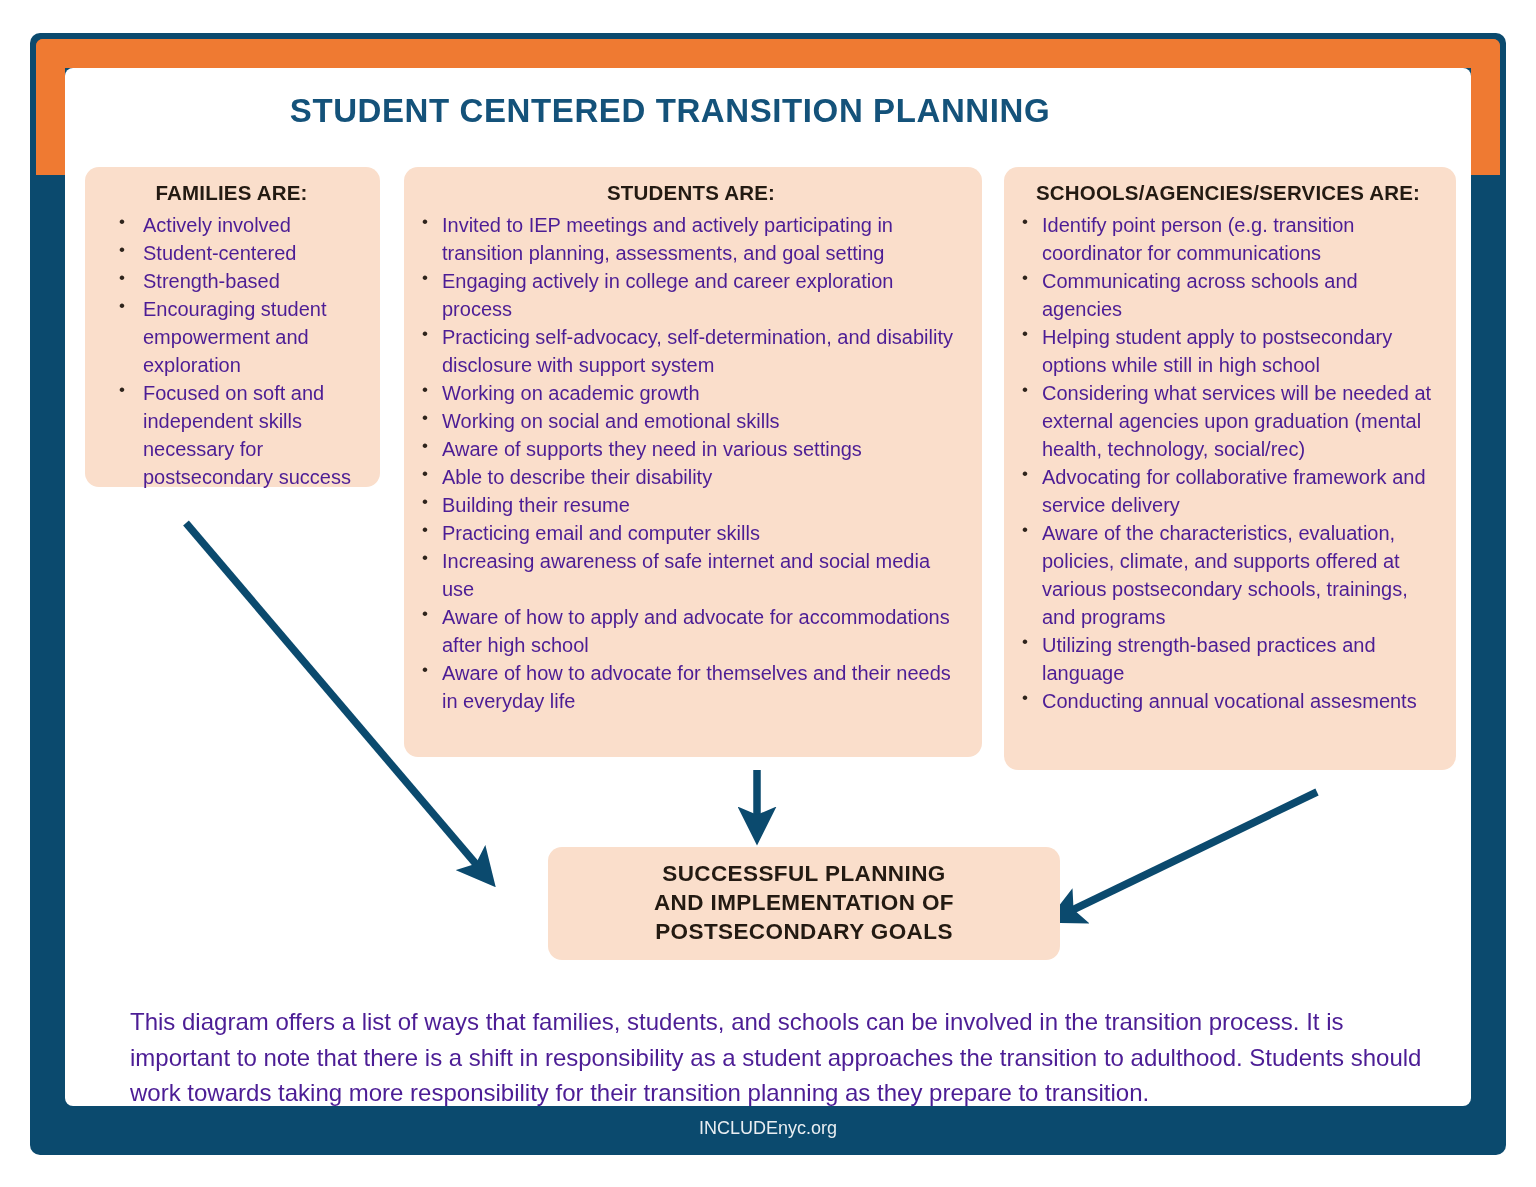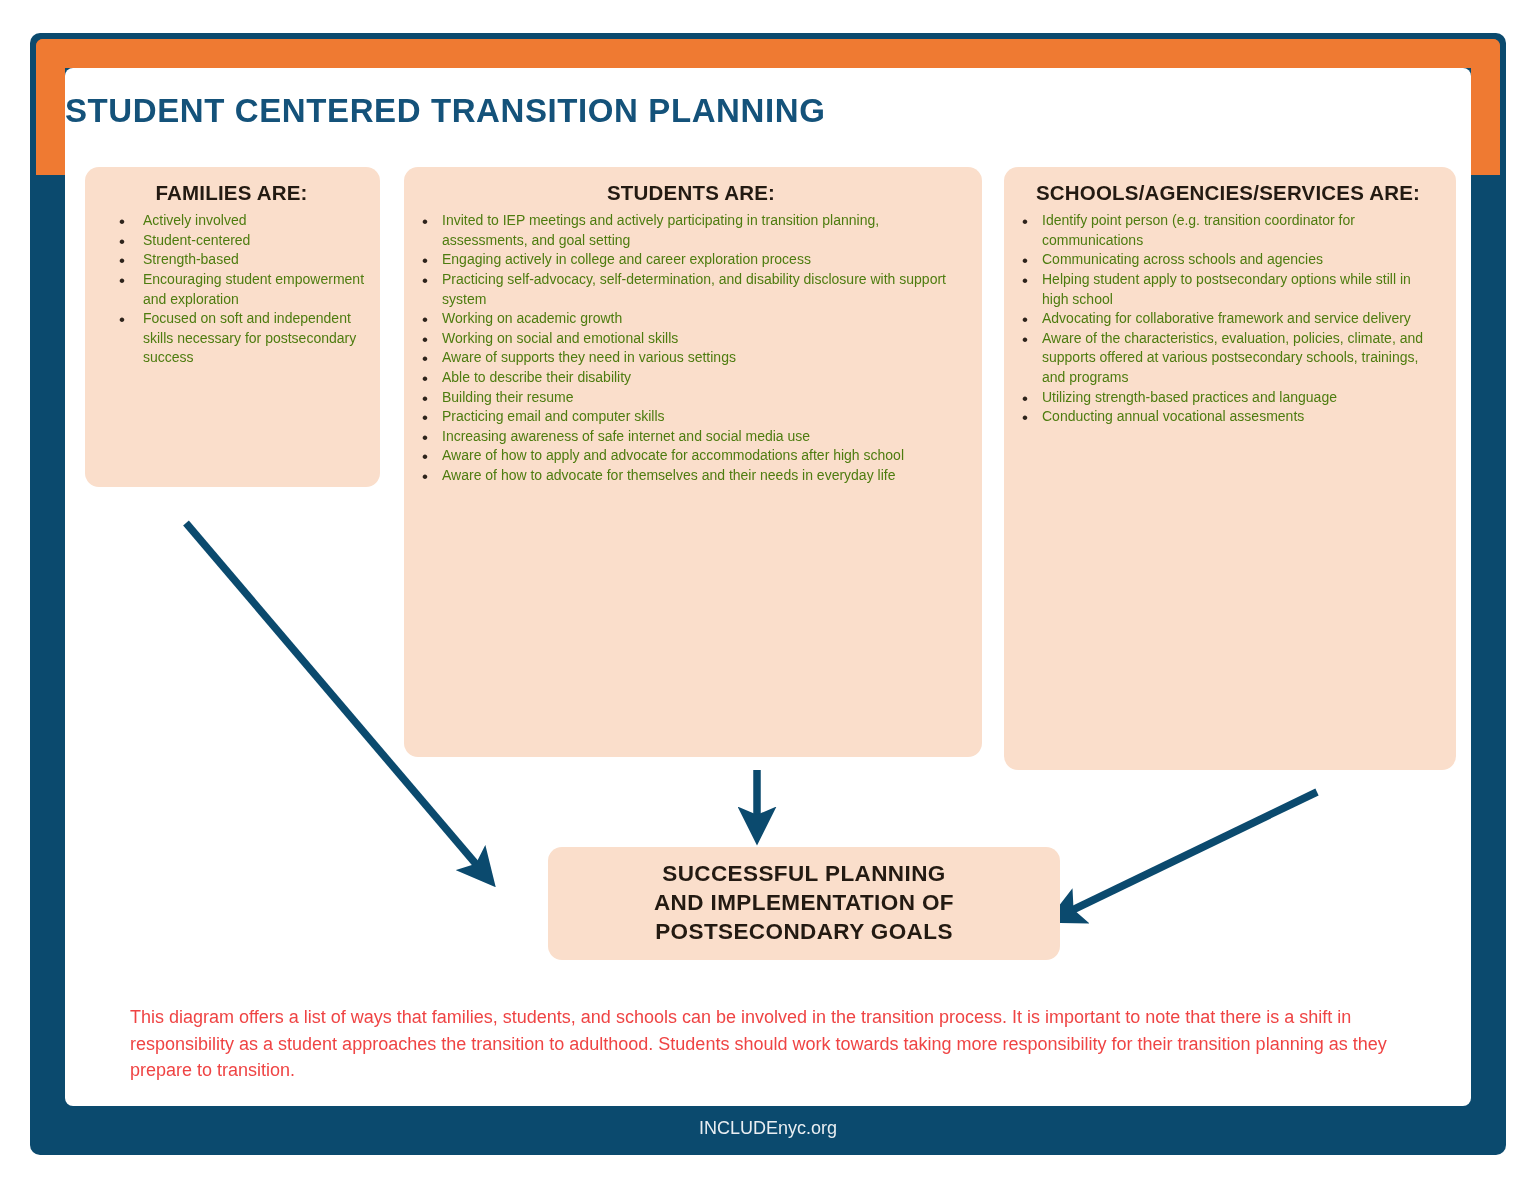--- a/index.html
+++ b/index.html
@@ -66,20 +66,21 @@
     background: #ef7a32;
     border-radius: 0 7px 0 0;
   }
 
   
   .title {
     position: absolute;
     left: 65px;
     top: 92px;
     width: 1210px;
+    text-align: center;
     color: #14527a;
     font-size: 33px;
     font-weight: bold;
     letter-spacing: 0.6px;
   }
 
   
   .panel {
     position: absolute;
     background: #fadecb;
@@ -96,23 +97,23 @@
     line-height: 1.18;
   }
   .panel ul {
     list-style: none;
     margin: 6px 0 0 0;
     padding: 0;
   }
   .panel li {
     position: relative;
     padding-left: 26px;
-    font-size: 14px;
+    font-size: 20px;
     line-height: 1.40;
-    color: #4d7c0f;
+    color: #4c1d95;
     margin-bottom: 0px;
   }
   .panel li::before {
     content: "\2022";
     position: absolute;
     left: 6px;
     top: -1px;
     font-size: 17px;
     color: #2e241c;
   }
@@ -163,23 +164,23 @@
     color: #231a12;
     letter-spacing: 0.4px;
   }
 
   
   #footnote {
     position: absolute;
     left: 130px;
     top: 1004px;
     width: 1300px;
-    font-size: 18px;
+    font-size: 24px;
     line-height: 1.48;
-    color: #ef4444;
+    color: #4c1d95;
   }
 
   
   #footer-url {
     position: absolute;
     left: 65px;
     top: 1118px;
     width: 1406px;
     text-align: center;
     color: #e9eef2;
@@ -227,20 +228,21 @@
       <li>Aware of how to advocate for themselves and their needs in everyday life</li>
     </ul>
   </div>
 
   <div class="panel" id="panel-schools">
     <div class="panel-head">SCHOOLS/AGENCIES/SERVICES ARE:</div>
     <ul>
       <li>Identify point person (e.g. transition coordinator for communications</li>
       <li>Communicating across schools and agencies</li>
       <li>Helping student apply to postsecondary options while still in high school</li>
+      <li>Considering what services will be needed at external agencies upon graduation (mental health, technology, social/rec)</li>
       <li>Advocating for collaborative framework and service delivery</li>
       <li>Aware of the characteristics, evaluation, policies, climate, and supports offered at various postsecondary schools, trainings, and programs</li>
       <li>Utilizing strength-based practices and language</li>
       <li>Conducting annual vocational assesments</li>
     </ul>
   </div>
 
   <svg id="arrows" viewBox="0 0 1536 1187">
     <defs>
       <marker id="ah" markerWidth="5.2" markerHeight="5.2" refX="3.4" refY="2.6" orient="auto" markerUnits="strokeWidth">

